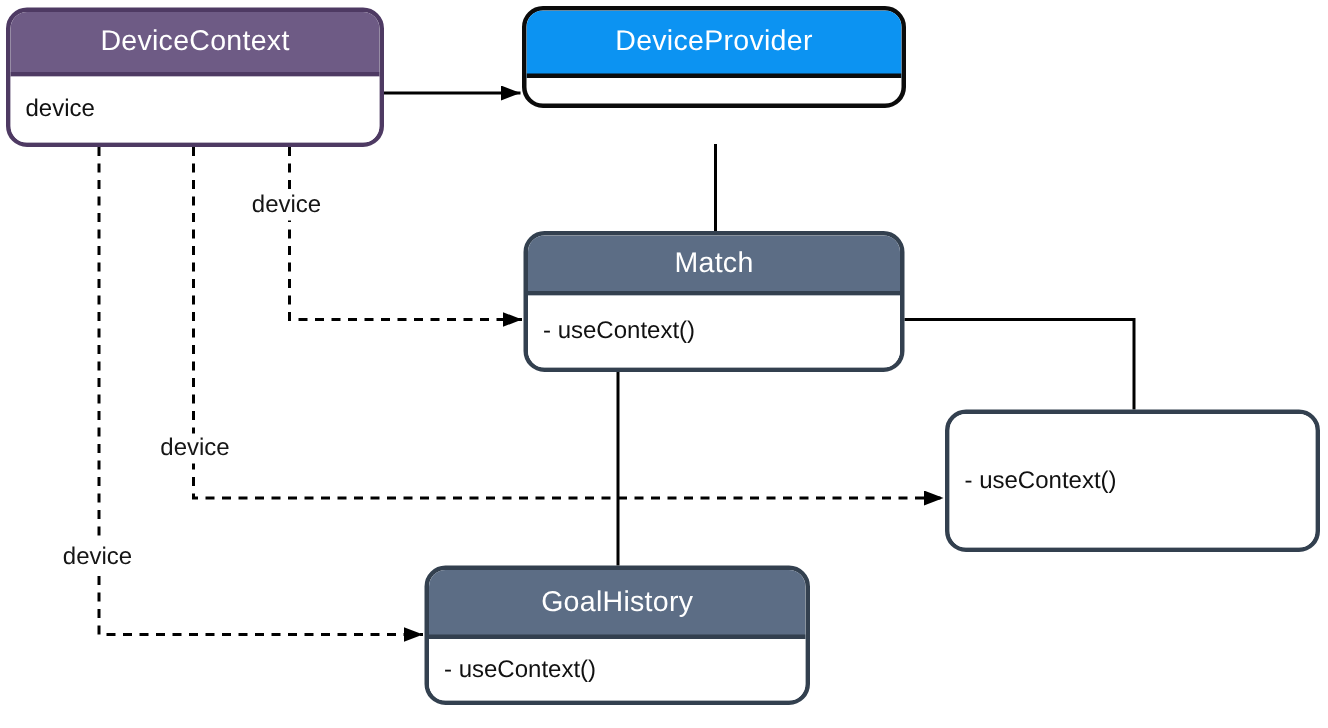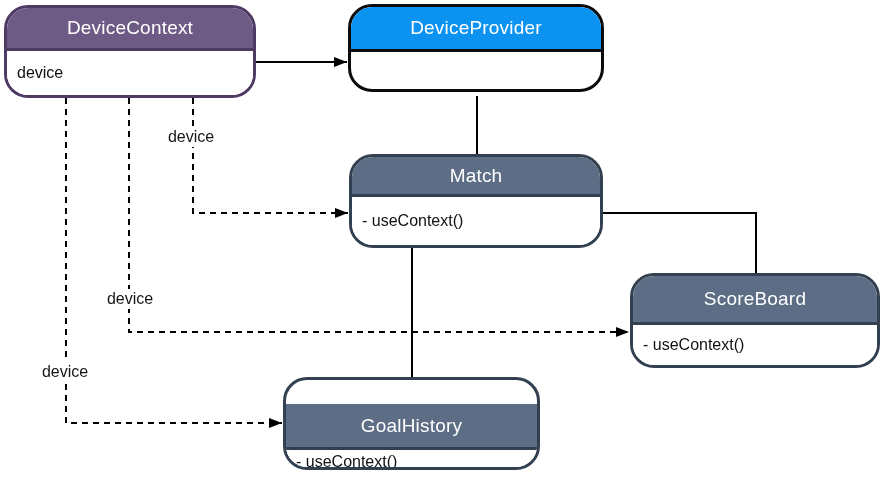--- a/index.html
+++ b/index.html
@@ -29,21 +29,21 @@
     width: 885px;
     height: 485px;
     pointer-events: none;
   }
   .node {
     position: absolute;
     box-sizing: border-box;
     display: flex;
     flex-direction: column;
     border: 3px solid #000;
-    border-radius: 24px;
+    border-radius: 14px;
     background: #ffffff;
     overflow: hidden;
     pointer-events: auto;
   }
   .node-header {
     box-sizing: border-box;
     flex: 0 0 auto;
     display: flex;
     align-items: center;
     justify-content: center;
@@ -96,37 +96,36 @@
       <polyline points="66,98 66,423 282,423" fill="none" stroke="#000000" stroke-width="2" stroke-dasharray="6 5" marker-end="url(#arrowhead)"></polyline>
     </svg>
   <div class="node-layer">
 
   <div class="node" style="left: 4px; top: 5px; width: 252px; height: 93px; border-color: rgb(78, 58, 99);">
         <div class="node-header" style="background: rgb(110, 91, 133); height: 43px; border-bottom-color: rgb(78, 58, 99);">DeviceContext</div>
         <div class="node-body">
           <div>device</div>
         </div>
       </div>
-      <div class="node" style="left: 348px; top: 4px; width: 256px; height: 88px; border-color: rgb(11, 11, 11);">
+      <div class="node" style="left: 348px; top: 4px; width: 256px; height: 68px; border-color: rgb(11, 11, 11);">
         <div class="node-header" style="background: rgb(12, 147, 242); height: 45px; border-bottom-color: rgb(11, 11, 11);">DeviceProvider</div>
       </div>
       <div class="node" style="left: 349px; top: 154px; width: 254px; height: 94px; border-color: rgb(51, 64, 79);">
         <div class="node-header" style="background: rgb(92, 109, 133); height: 40px; border-bottom-color: rgb(51, 64, 79);">Match</div>
         <div class="node-body">
           <div>- useContext()</div>
         </div>
       </div>
       <div class="node" style="left: 630px; top: 273px; width: 250px; height: 95px; border-color: rgb(51, 64, 79);">
-        <div class="node-header" style="background: rgb(92, 109, 133); height: 49px; border-bottom-color: rgb(51, 64, 79);">ScoreBoard</div>
         <div class="node-body">
           <div>- useContext()</div>
         </div>
       </div>
       <div class="node" style="left: 283px; top: 377px; width: 257px; height: 93px; border-color: rgb(51, 64, 79);">
-        <div class="node-header" style="background: rgb(92, 109, 133); height: 46px; border-bottom-color: rgb(51, 64, 79); margin-top: 24px;">GoalHistory</div>
+        <div class="node-header" style="background: rgb(92, 109, 133); height: 46px; border-bottom-color: rgb(51, 64, 79);">GoalHistory</div>
         <div class="node-body">
           <div>- useContext()</div>
         </div>
       </div>
       <div class="edge-label" style="left: 191px; top: 137px;">device</div>
       <div class="edge-label" style="left: 130px; top: 299px;">device</div>
       <div class="edge-label" style="left: 65px; top: 372px;">device</div>
     </div>
 </div>
 

